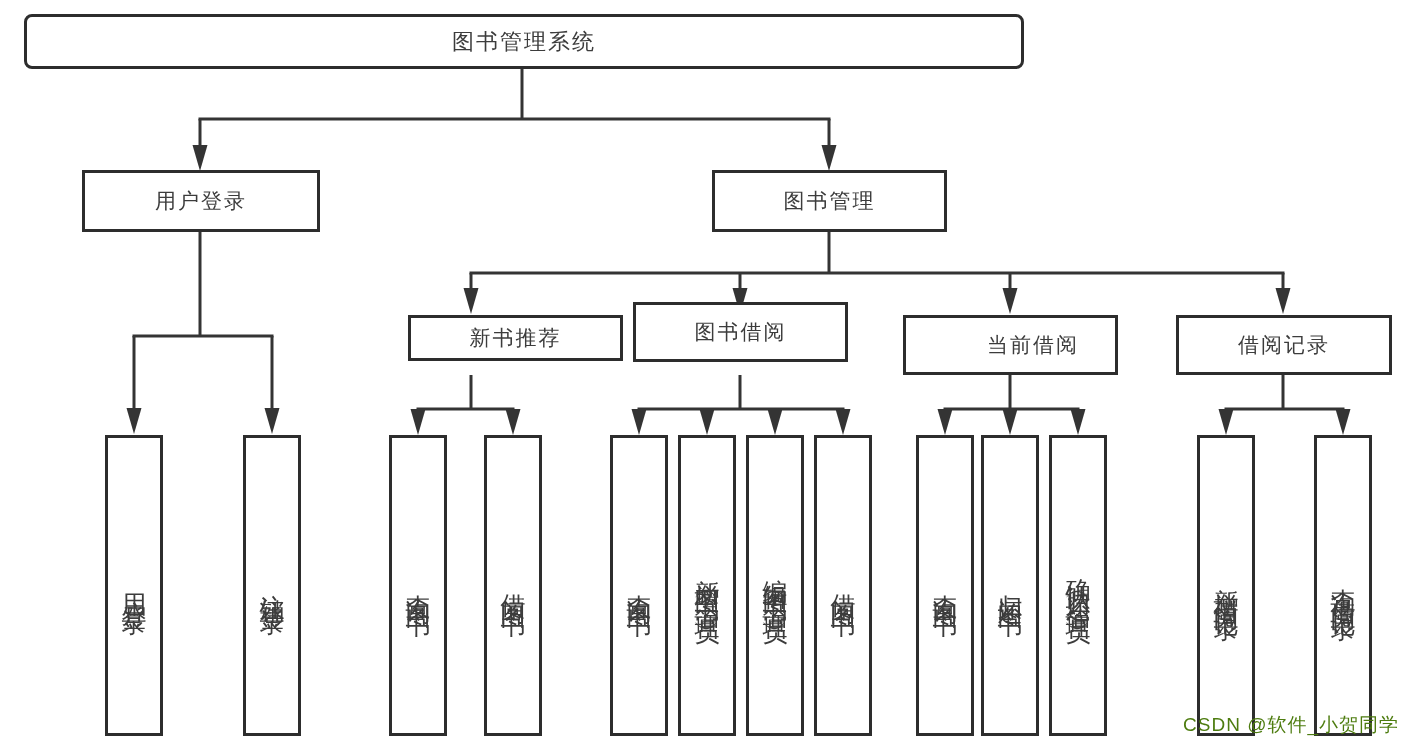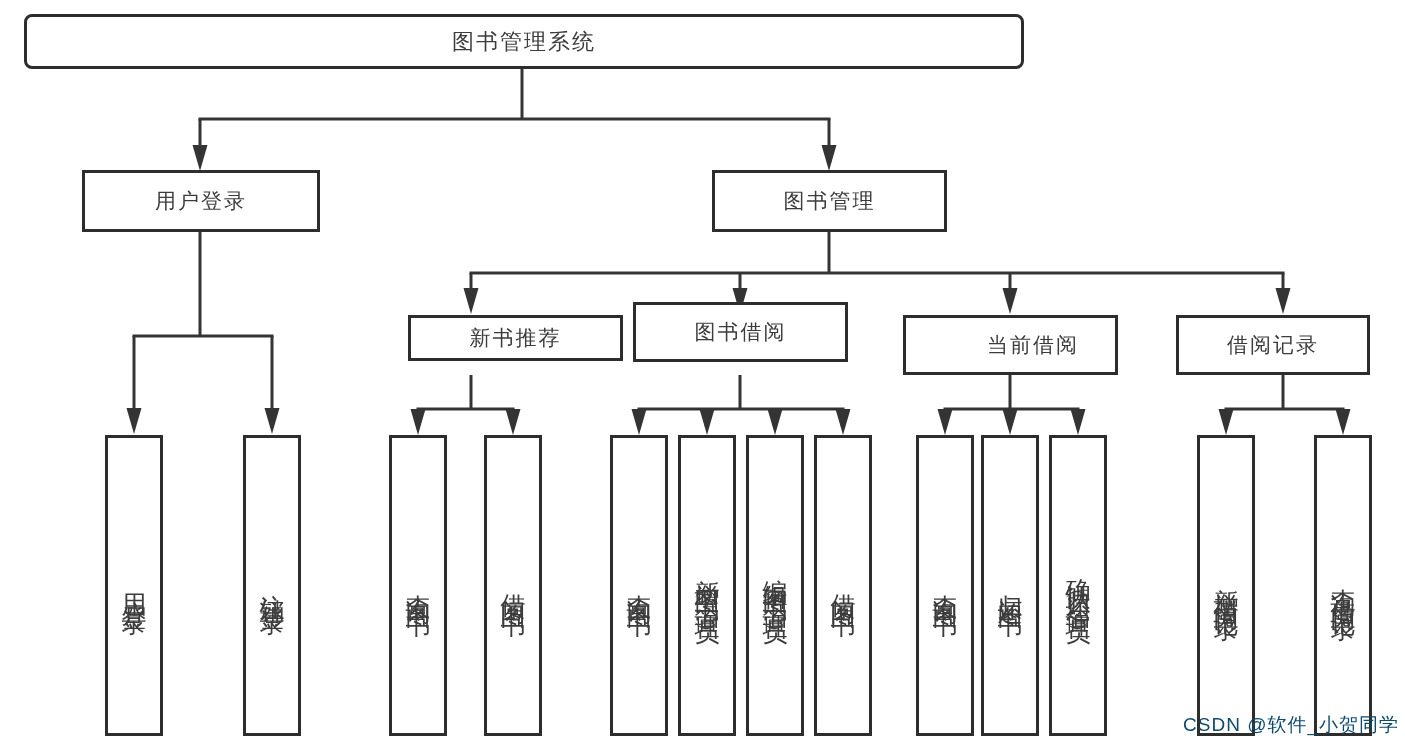--- a/index.html
+++ b/index.html
@@ -32,21 +32,21 @@
     text-orientation:mixed;
     font-size:25px;
     letter-spacing:6px;
     line-height:1;
   }
   .watermark{
     position:absolute;
     right:6px;
     top:712px;
     font-size:19px;
-    color:#0c4a6e;
+    color:#4d7c0f;
     letter-spacing:1px;
     white-space:nowrap;
   }
 </style>
 </head>
 <body>
 
 <div class="canvas">
 
   <svg class="edges" width="1405" height="747" viewBox="0 0 1405 747" stroke="#343434" stroke-width="3" fill="none">
@@ -113,21 +113,21 @@
 
   <div class="node h" style="left:364px;top:315px;width:215px;height:46px;margin-left:44px;">
     <span>新书推荐</span>
   </div>
   <div class="node h" style="left:633px;top:302px;width:215px;height:60px;">
     <span>图书借阅</span>
   </div>
   <div class="node h" style="left:903px;top:315px;width:215px;height:60px;padding-left:45px;">
     <span>当前借阅</span>
   </div>
-  <div class="node h" style="left:1176px;top:315px;width:194px;height:60px;justify-content:center;">
+  <div class="node h" style="left:1176px;top:315px;width:216px;height:60px;justify-content:center;">
     <span>借阅记录</span>
   </div>
 
   <div class="node v" style="left:105px;top:435px;width:58px;height:301px;">
     <span>用户登录</span>
   </div>
   <div class="node v" style="left:243px;top:435px;width:58px;height:301px;">
     <span>注销登录</span>
   </div>
 

